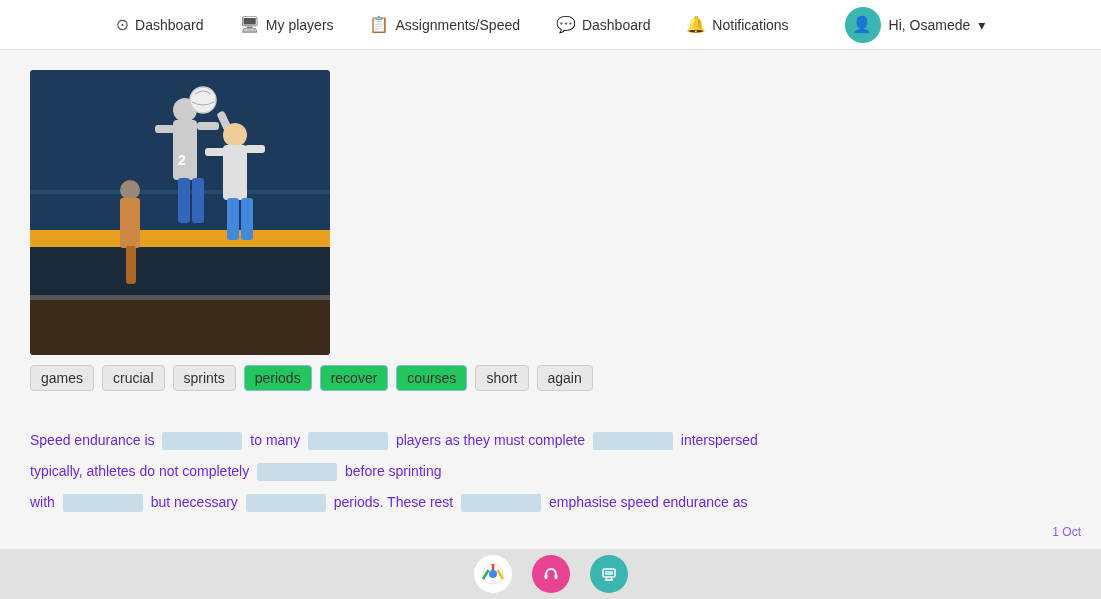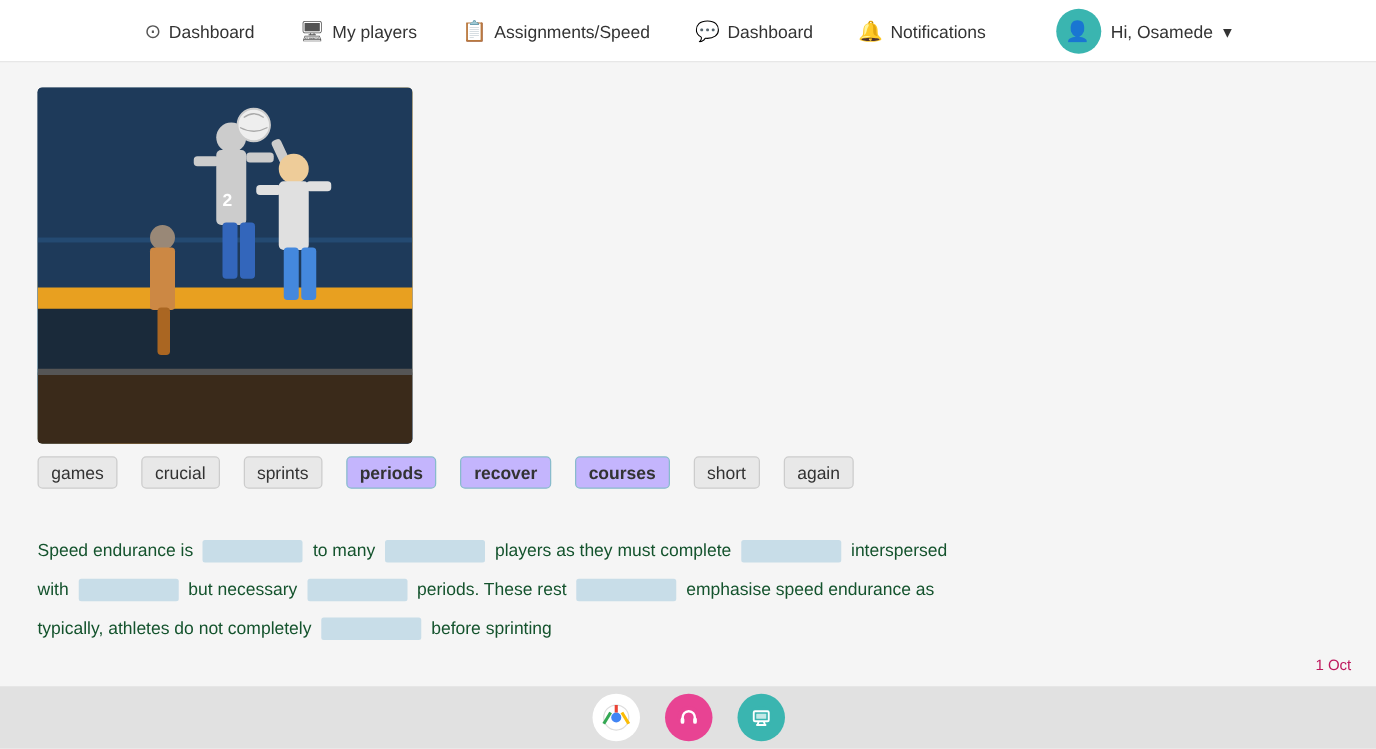--- a/index.html
+++ b/index.html
@@ -85,43 +85,42 @@
 
     
     .tags-area {
       margin-top: 10px;
       clear: both;
       padding: 10px 0;
     }
     .tag-row {
       display: flex;
       flex-wrap: wrap;
-      gap: 19px;
+      gap: 8px;
       margin-bottom: 8px;
     }
     .tag {
       background: #e8e8e8;
       border: 1px solid #ccc;
       border-radius: 4px;
       padding: 4px 10px;
       font-size: 14px;
       color: #333;
       cursor: pointer;
     }
     .tag.highlighted {
-      background: #c4b5fd;
+      background: #22c55e;
       border-color: #88bbcc;
-      font-weight: bold;
     }
 
     
     .paragraph-area {
       margin-top: 16px;
       font-size: 14px;
-      color: #14532d;
+      color: #6d28d9;
       line-height: 2.2;
     }
     .blank {
       display: inline-block;
       width: 80px;
       height: 18px;
       background: #ddd;
       border-radius: 2px;
       margin: 0 4px;
       vertical-align: middle;
@@ -156,21 +155,21 @@
     .taskbar-icon.chrome { background: white; }
     .taskbar-icon.pink { background: #e84393; color: white; }
     .taskbar-icon.teal { background: #3ab5b0; color: white; }
 
     
     .date-stamp {
       position: absolute;
       bottom: 60px;
       right: 20px;
       font-size: 12px;
-      color: #be185d;
+      color: #8b5cf6;
     }
   </style>
 </head>
 <body>
 
 <nav class="navbar">
   <div class="nav-item">
     <span class="nav-icon">⊙</span>
     <span>Dashboard</span>
   </div>
@@ -261,32 +260,32 @@
     <div>
       <span>Speed endurance is</span>
       <span class="blank filled"></span>
       <span>to many</span>
       <span class="blank filled"></span>
       <span>players as they must complete</span>
       <span class="blank filled"></span>
       <span>interspersed</span>
     </div>
     <div>
+      <span>typically, athletes do not completely</span>
+      <span class="blank filled"></span>
+      <span>before sprinting</span>
+    </div>
+    <div>
       <span>with</span>
       <span class="blank filled"></span>
       <span>but necessary</span>
       <span class="blank filled"></span>
       <span>periods. These rest</span>
       <span class="blank filled"></span>
       <span>emphasise speed endurance as</span>
-    </div>
-    <div>
-      <span>typically, athletes do not completely</span>
-      <span class="blank filled"></span>
-      <span>before sprinting</span>
     </div>
   </div>
 
   <div class="date-stamp">
     <span>1 Oct</span>
   </div>
 
   <div class="taskbar">
     <div class="taskbar-icon chrome">
       <svg width="24" height="24" viewBox="0 0 24 24">

